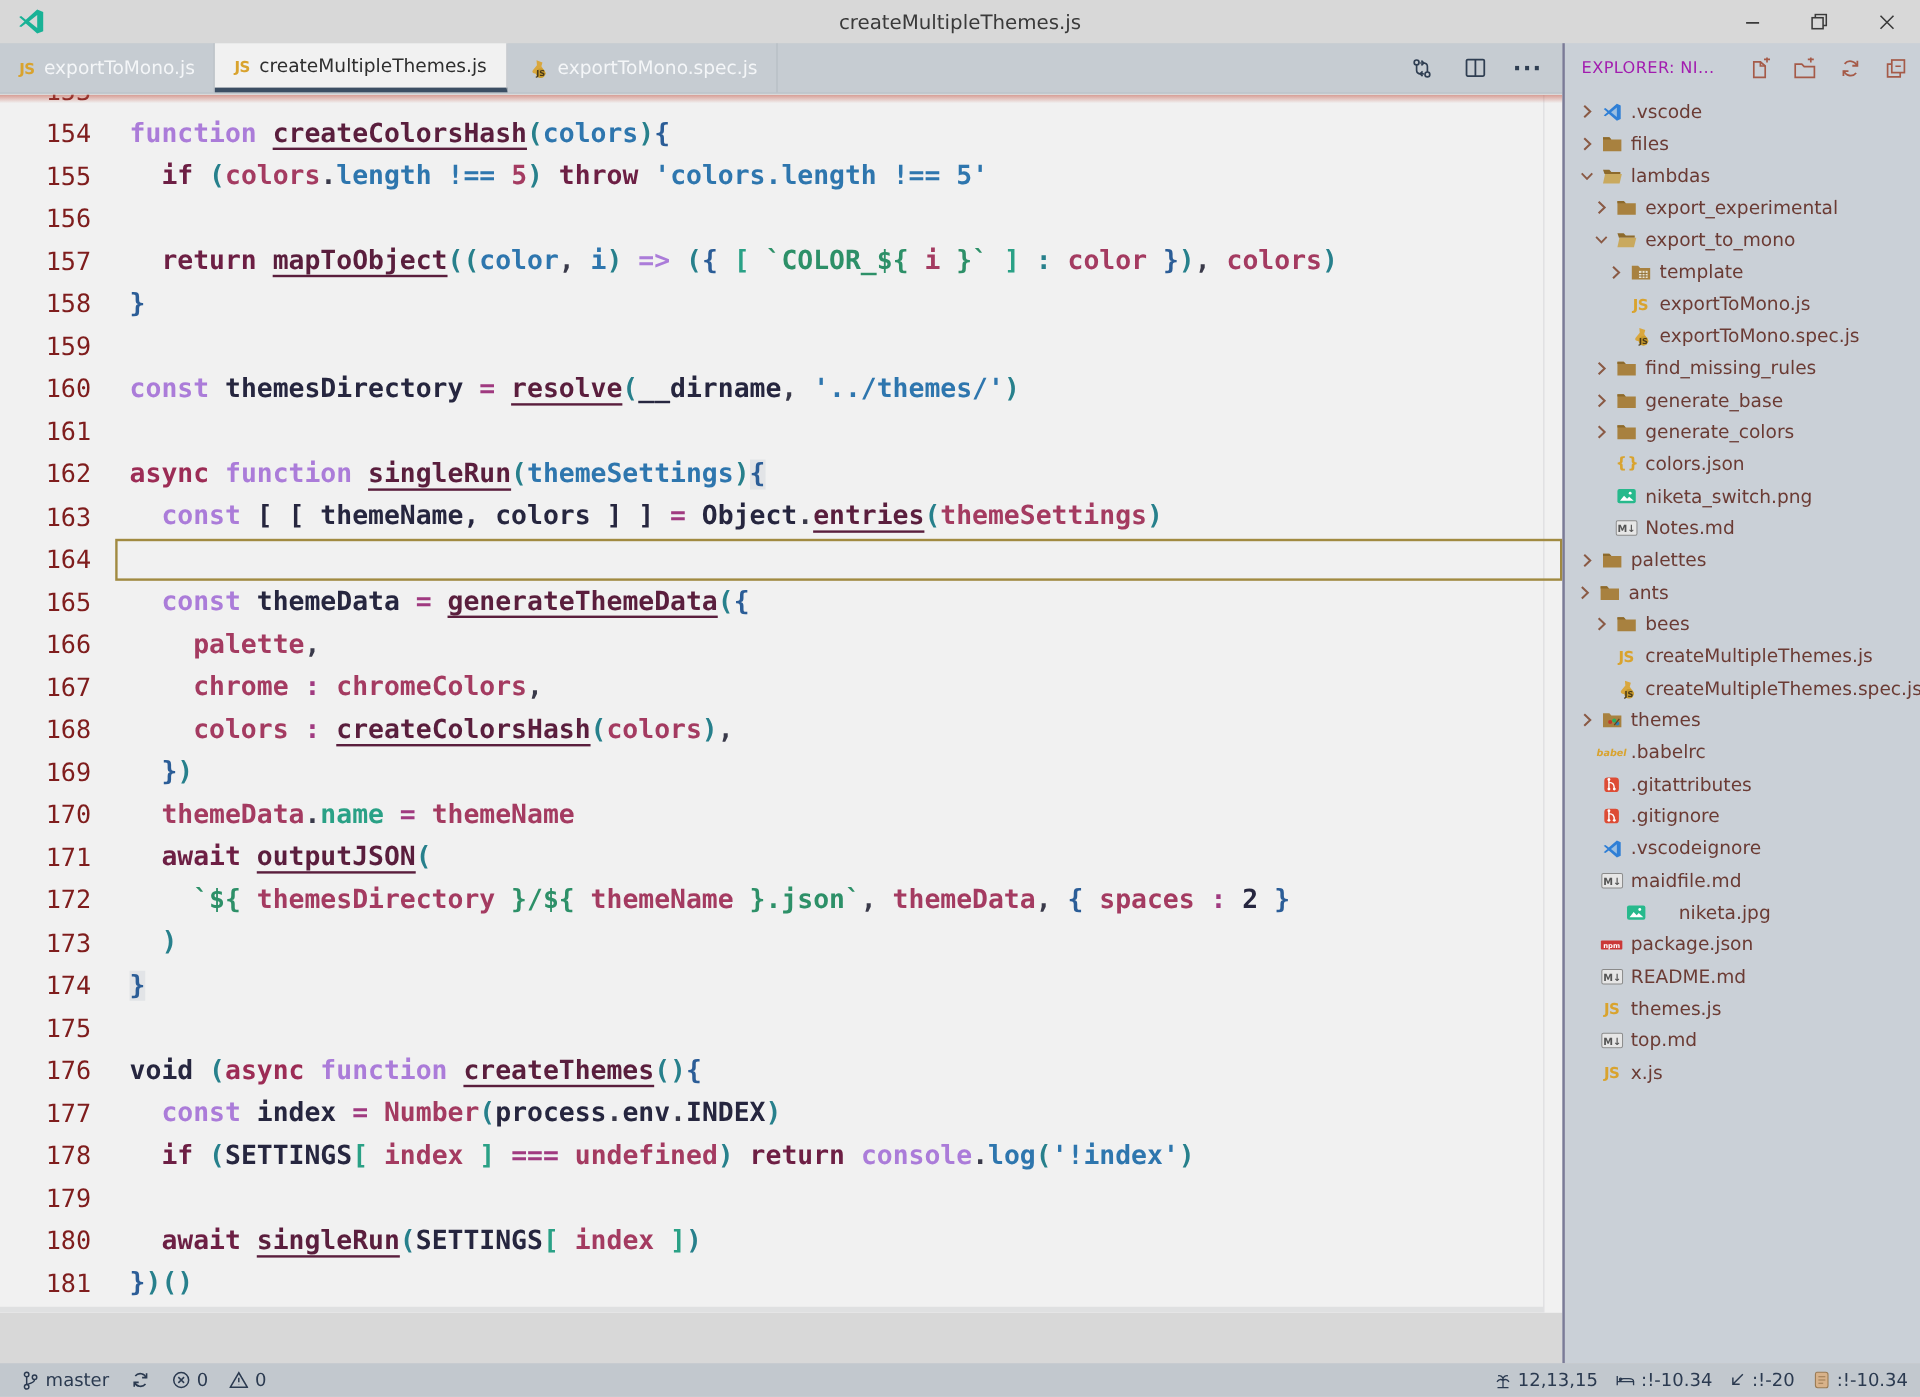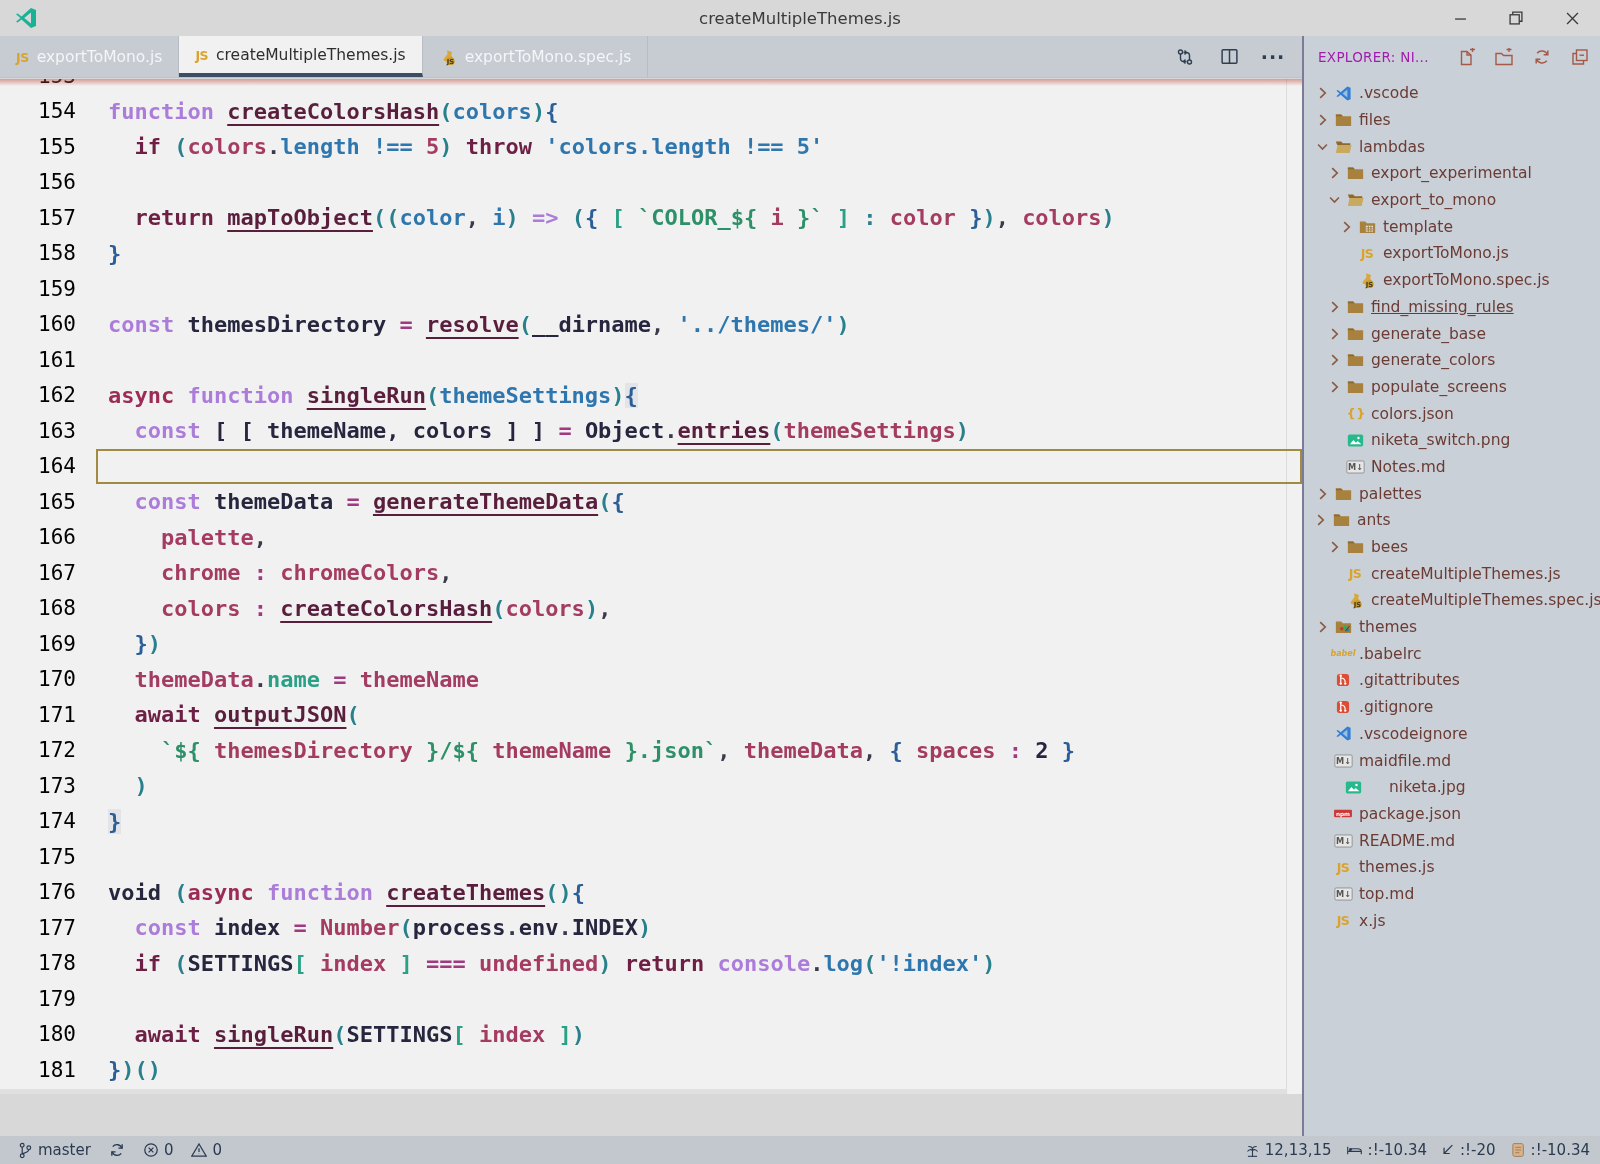--- a/index.html
+++ b/index.html
@@ -32,21 +32,21 @@
 
   
   .viewport{position:absolute;left:0;top:43px;width:1302px;height:1015px;background:#f1f1f1;overflow:hidden;}
   .topshadow{position:absolute;left:0;top:0;width:100%;height:7px;
     background:linear-gradient(to bottom,rgba(193,86,70,.55),rgba(193,86,70,0));z-index:5;}
   .vline{position:absolute;left:1286px;top:0;width:1px;height:100%;background:#dcdddf;z-index:1;}
   .hscroll{position:absolute;left:0;bottom:0;width:1286px;height:5px;background:#dfe0e1;}
   .codewrap{position:absolute;left:0;top:-21px;width:100%;}
   .crow{position:relative;display:flex;height:35.5px;align-items:center;
     font-family:"DejaVu Sans Mono",monospace;font-size:22px;white-space:pre;}
-  .lnum{width:76px;flex:0 0 76px;text-align:right;color:#000000;font-size:21px;font-weight:normal;}
+  .lnum{width:76px;flex:0 0 76px;text-align:right;color:#7f1d1d;font-size:21px;font-weight:normal;}
   .ctext{padding-left:32px;font-weight:bold;color:#3a3a4a;}
   .cursorbox{position:absolute;left:96px;right:0;top:0;bottom:0;border:2px solid #a18a41;z-index:2;}
 
   .tk-kp{color:#ab7cd9}           
   .tk-kd{color:#6d1f44}           
   .tk-kc{color:#9c2c55}           
   .tk-fn{color:#5a1e3d;text-decoration:underline;text-decoration-thickness:2px;text-underline-offset:5px;}
   .tk-bl{color:#2e76ae}           
   .tk-cr{color:#a43b61}           
   .tk-nv{color:#26263f}           
@@ -321,21 +321,21 @@
           <span class="chev"></span>
           <span class="ficon">
             <svg viewBox="0 0 20 20" width="18" height="18">
               <path fill="#d9a73e" d="M9 2.5l5.5 2-1 3.6 3.6 5.4c.9 1.4-.1 2.9-1.6 2.9l-9-1.9c-1.4-.4-1.7-1.9-.9-2.9l3.8-4.6z"></path>
               <circle cx="12.8" cy="14.6" r="4.4" fill="#c79a2c"></circle>
               <text x="12.8" y="17.4" font-size="7.5" font-weight="bold" fill="#4a3a1a" text-anchor="middle" font-family="DejaVu Sans">JS</text>
             </svg>
           </span>
           <span class="fname">exportToMono.spec.js</span>
         </div>
-        <div class="trow" style="padding-left: 22px; text-decoration: underline;">
+        <div class="trow" style="padding-left: 22px;">
           <span class="chev">
             <svg viewBox="0 0 8 12" width="8" height="12">
               <path d="M1.2 1.2l5 4.8-5 4.8" stroke="currentColor" stroke-width="1.7" fill="none"></path>
             </svg>
           </span>
           <span class="ficon">
             <svg viewBox="0 0 20 16" width="17" height="14">
               <path fill="#a8813f" d="M1 1.5h6.2l2 2.2H19V15H1z"></path>
               <path fill="#8d6a2c" d="M1 1.5h6.2l2 2.2H1z"></path>
             </svg>
@@ -362,34 +362,20 @@
               <path d="M1.2 1.2l5 4.8-5 4.8" stroke="currentColor" stroke-width="1.7" fill="none"></path>
             </svg>
           </span>
           <span class="ficon">
             <svg viewBox="0 0 20 16" width="17" height="14">
               <path fill="#a8813f" d="M1 1.5h6.2l2 2.2H19V15H1z"></path>
               <path fill="#8d6a2c" d="M1 1.5h6.2l2 2.2H1z"></path>
             </svg>
           </span>
           <span class="fname">generate_colors</span>
-        </div>
-        <div class="trow" style="padding-left: 22px;">
-          <span class="chev">
-            <svg viewBox="0 0 8 12" width="8" height="12">
-              <path d="M1.2 1.2l5 4.8-5 4.8" stroke="currentColor" stroke-width="1.7" fill="none"></path>
-            </svg>
-          </span>
-          <span class="ficon">
-            <svg viewBox="0 0 20 16" width="17" height="14">
-              <path fill="#a8813f" d="M1 1.5h6.2l2 2.2H19V15H1z"></path>
-              <path fill="#8d6a2c" d="M1 1.5h6.2l2 2.2H1z"></path>
-            </svg>
-          </span>
-          <span class="fname">populate_screens</span>
         </div>
         <div class="trow" style="padding-left: 22px;">
           <span class="chev"></span>
           <span class="ficon">
             <span class="fi-json">{ }</span>
           </span>
           <span class="fname">colors.json</span>
         </div>
         <div class="trow" style="padding-left: 22px;">
           <span class="chev"></span>
@@ -535,21 +521,21 @@
         <div class="trow" style="padding-left: 10px;">
           <span class="chev"></span>
           <span class="ficon">
             <svg viewBox="0 0 22 16" width="19" height="14">
               <rect x="1" y="1" width="20" height="14" rx="1.5" fill="#e6e6e6" stroke="#8a8a8a"></rect>
               <text x="11" y="12" font-size="9.5" font-weight="bold" fill="#555" text-anchor="middle" font-family="DejaVu Sans">M↓</text>
             </svg>
           </span>
           <span class="fname">maidfile.md</span>
         </div>
-        <div class="trow" style=" gap: 20px;">
+        <div class="trow" style="padding-left: 10px; gap: 20px;">
           <span class="chev"></span>
           <span class="ficon">
             <svg viewBox="0 0 20 20" width="17" height="17">
               <rect x="1" y="3" width="18" height="14" rx="2" fill="#27b98c"></rect>
               <path fill="#fff" d="M3.5 14.5l4-5 3 3 2-2 4.5 4z"></path>
               <circle cx="13.5" cy="7" r="1.4" fill="#fff"></circle>
             </svg>
           </span>
           <span class="fname">niketa.jpg</span>
         </div>

